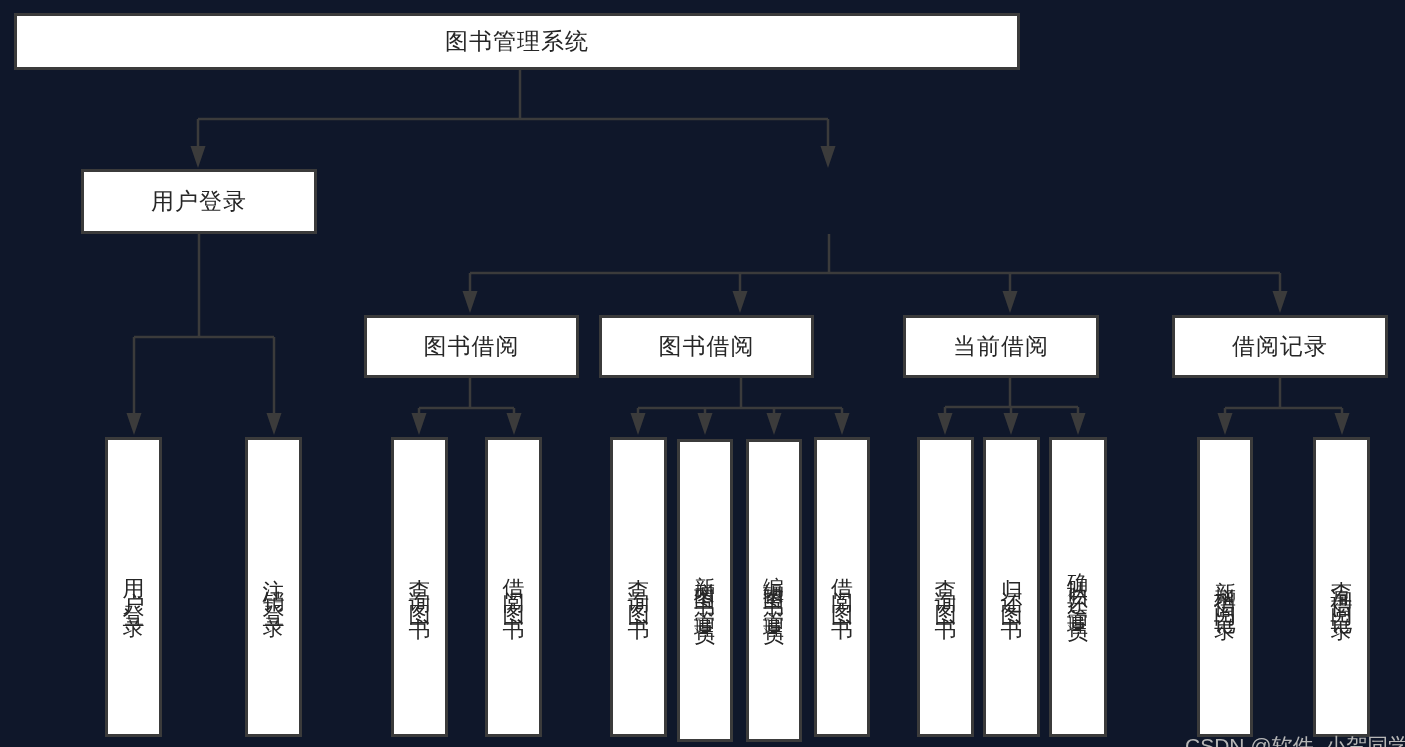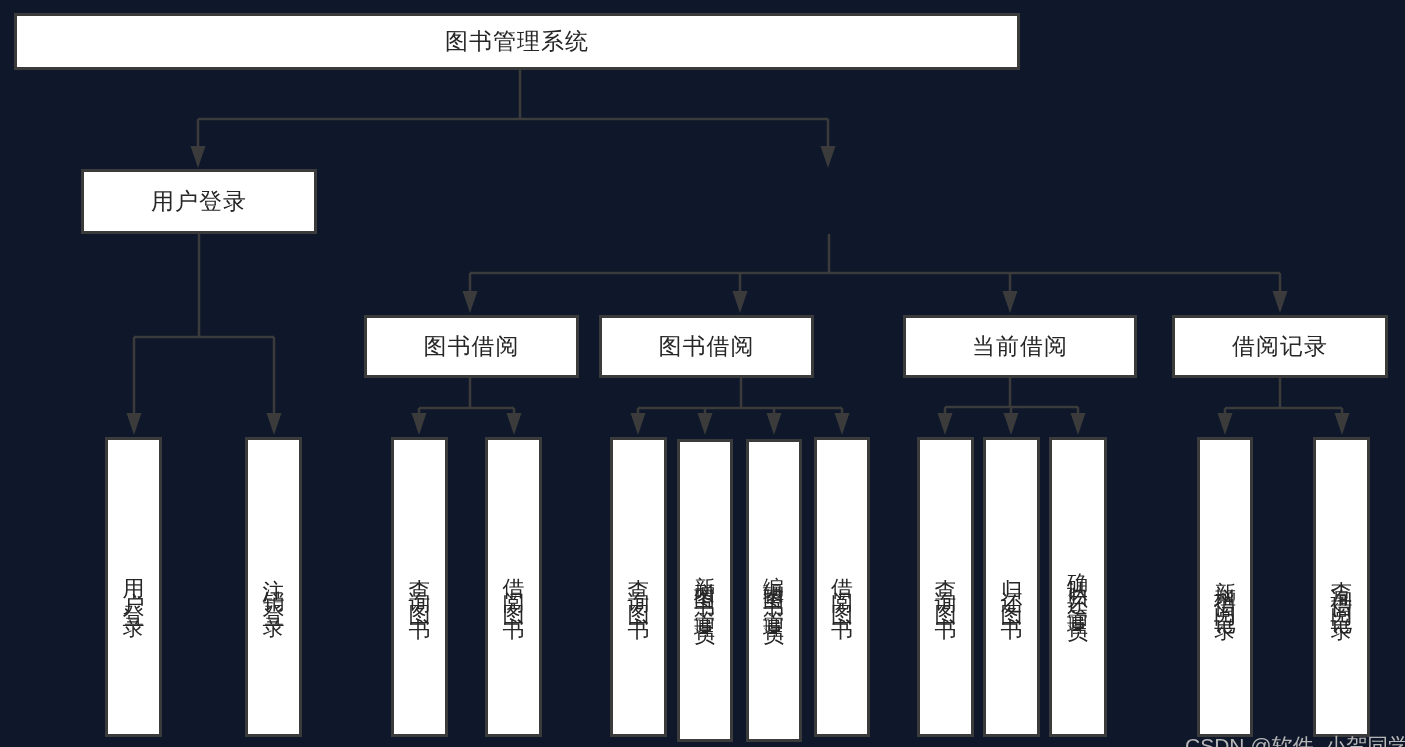--- a/index.html
+++ b/index.html
@@ -95,21 +95,21 @@
       <polygon points="1334.5,413 1349.5,413 1342,435"></polygon>
     </g>
   </svg>
 
   <div class="hbox" style="left:14px;top:13px;width:1006px;height:57px">图书管理系统</div>
 
   <div class="hbox" style="left:81px;top:169px;width:236px;height:65px">用户登录</div>
 
   <div class="hbox" style="left:364px;top:315px;width:215px;height:63px">图书借阅</div>
   <div class="hbox" style="left:599px;top:315px;width:215px;height:63px">图书借阅</div>
-  <div class="hbox" style="left:903px;top:315px;width:234px;height:63px">当前借阅</div>
+  <div class="hbox" style="left:903px;top:315px;width:196px;height:63px">当前借阅</div>
   <div class="hbox" style="left:1172px;top:315px;width:216px;height:63px">借阅记录</div>
 
   <div class="vbox ls4" style="left:105px;top:437px;width:57px;height:300px">用户登录</div>
   <div class="vbox ls4" style="left:245px;top:437px;width:57px;height:300px">注销登录</div>
 
   <div class="vbox ls4" style="left:391px;top:437px;width:57px;height:300px">查询图书</div>
   <div class="vbox ls4" style="left:485px;top:437px;width:57px;height:300px">借阅图书</div>
 
   <div class="vbox ls4" style="left:610px;top:437px;width:57px;height:300px">查询图书</div>
   <div class="vbox ls9" style="left:677px;top:439px;width:56px;height:303px">新增图书（管理员）</div>

